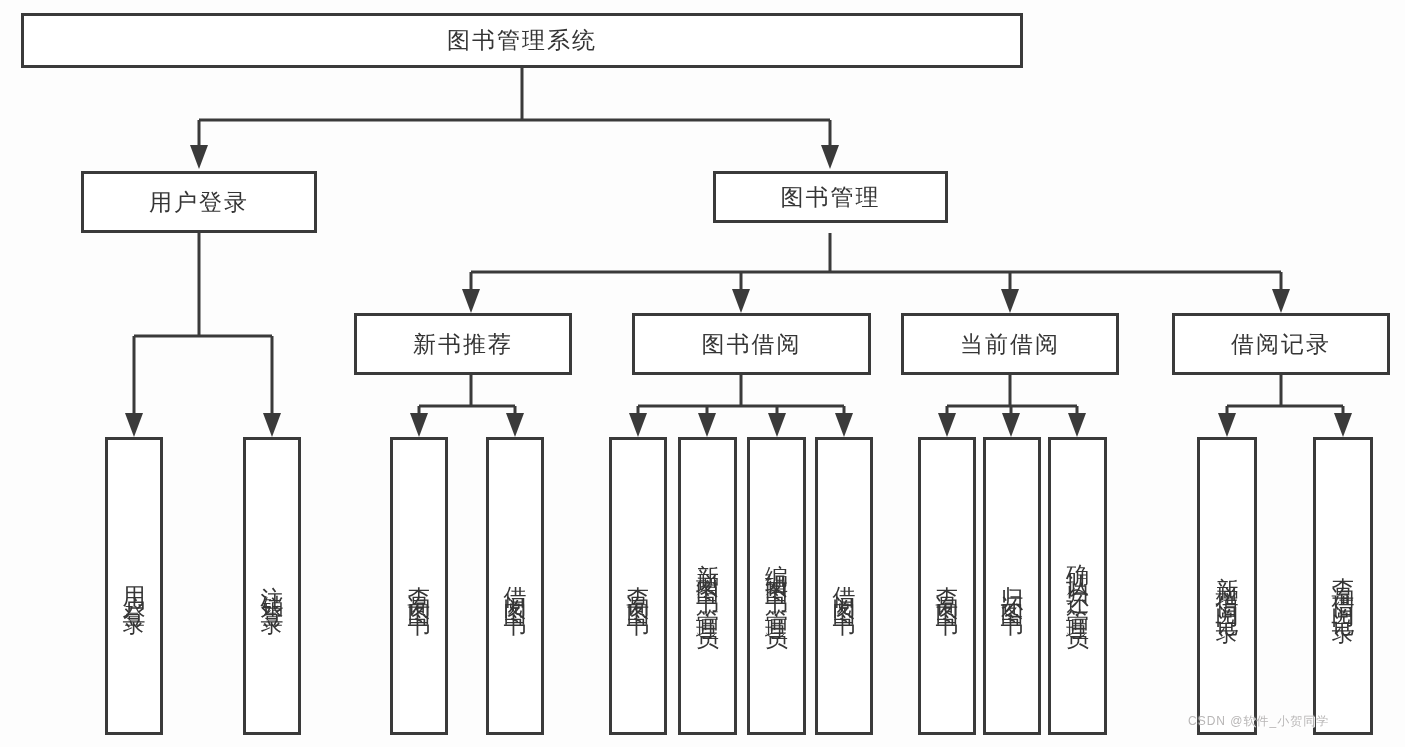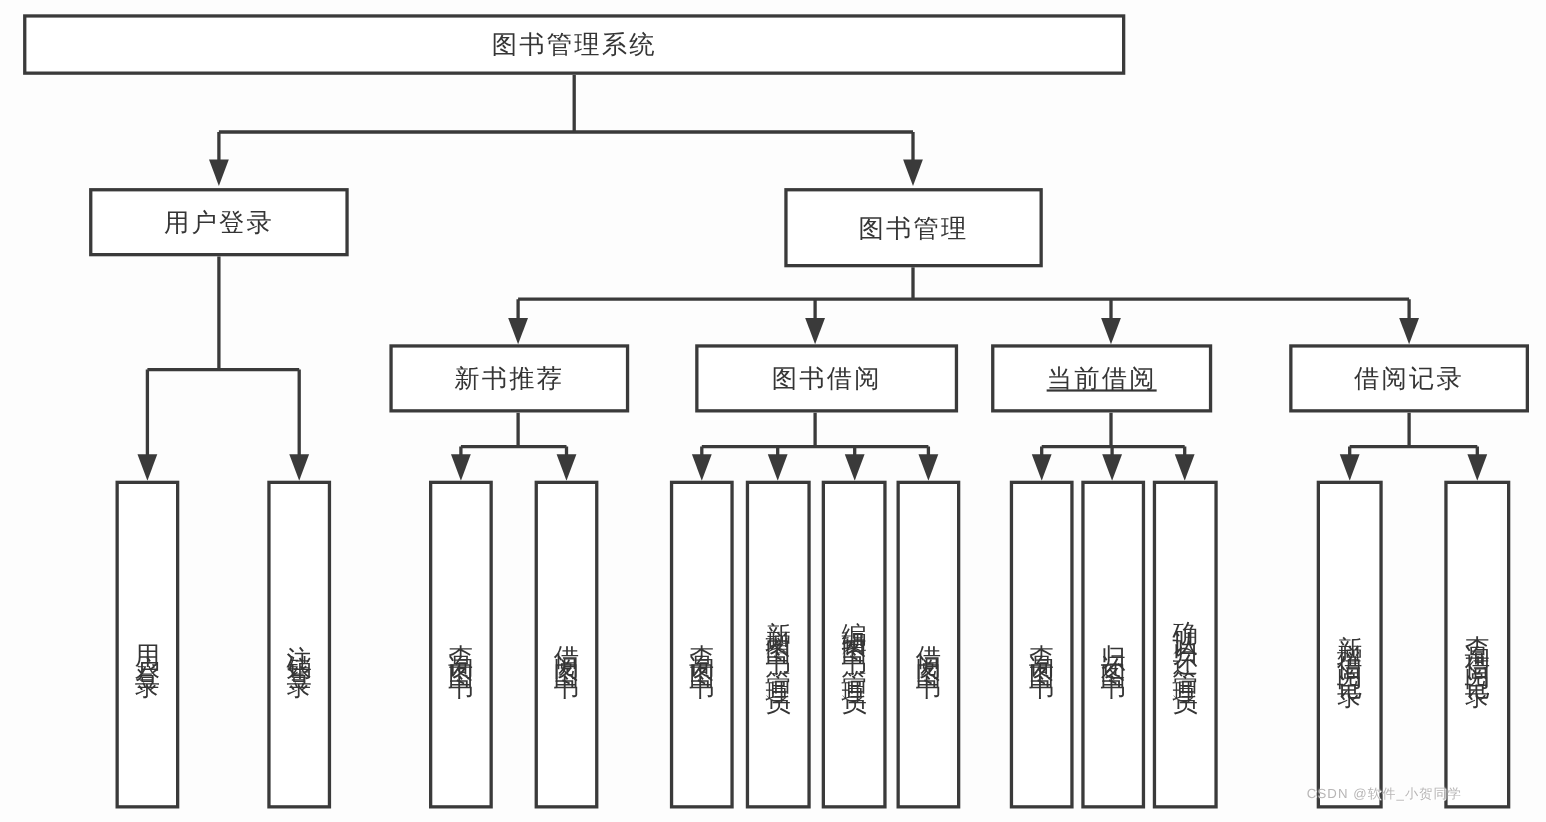--- a/index.html
+++ b/index.html
@@ -109,31 +109,31 @@
     <polygon class="arrow-head" points="1334,413 1352,413 1343,437"></polygon>
   </svg>
 
   <div class="node root" style="left:21px; top:13px; width:1002px; height:55px;">
     <span class="node-label">图书管理系统</span>
   </div>
 
   <div class="node" style="left:81px; top:171px; width:236px; height:62px;">
     <span class="node-label">用户登录</span>
   </div>
-  <div class="node" style="left:713px; top:171px; width:235px; height:72px;">
+  <div class="node" style="left:713px; top:171px; width:235px; height:52px;">
     <span class="node-label">图书管理</span>
   </div>
 
   <div class="node" style="left:354px; top:313px; width:218px; height:62px;">
     <span class="node-label">新书推荐</span>
   </div>
   <div class="node" style="left:632px; top:313px; width:239px; height:62px;">
     <span class="node-label">图书借阅</span>
   </div>
-  <div class="node" style="left:901px; top:313px; width:201px; height:62px;text-decoration:underline;">
+  <div class="node" style="left:901px; top:313px; width:218px; height:62px;">
     <span class="node-label">当前借阅</span>
   </div>
   <div class="node" style="left:1172px; top:313px; width:218px; height:62px;">
     <span class="node-label">借阅记录</span>
   </div>
 
   <div class="node leaf" style="left:105px; top:437px; width:58px; height:298px;">
     <span class="node-label">用户登录</span>
   </div>
   <div class="node leaf" style="left:243px; top:437px; width:58px; height:298px;">

